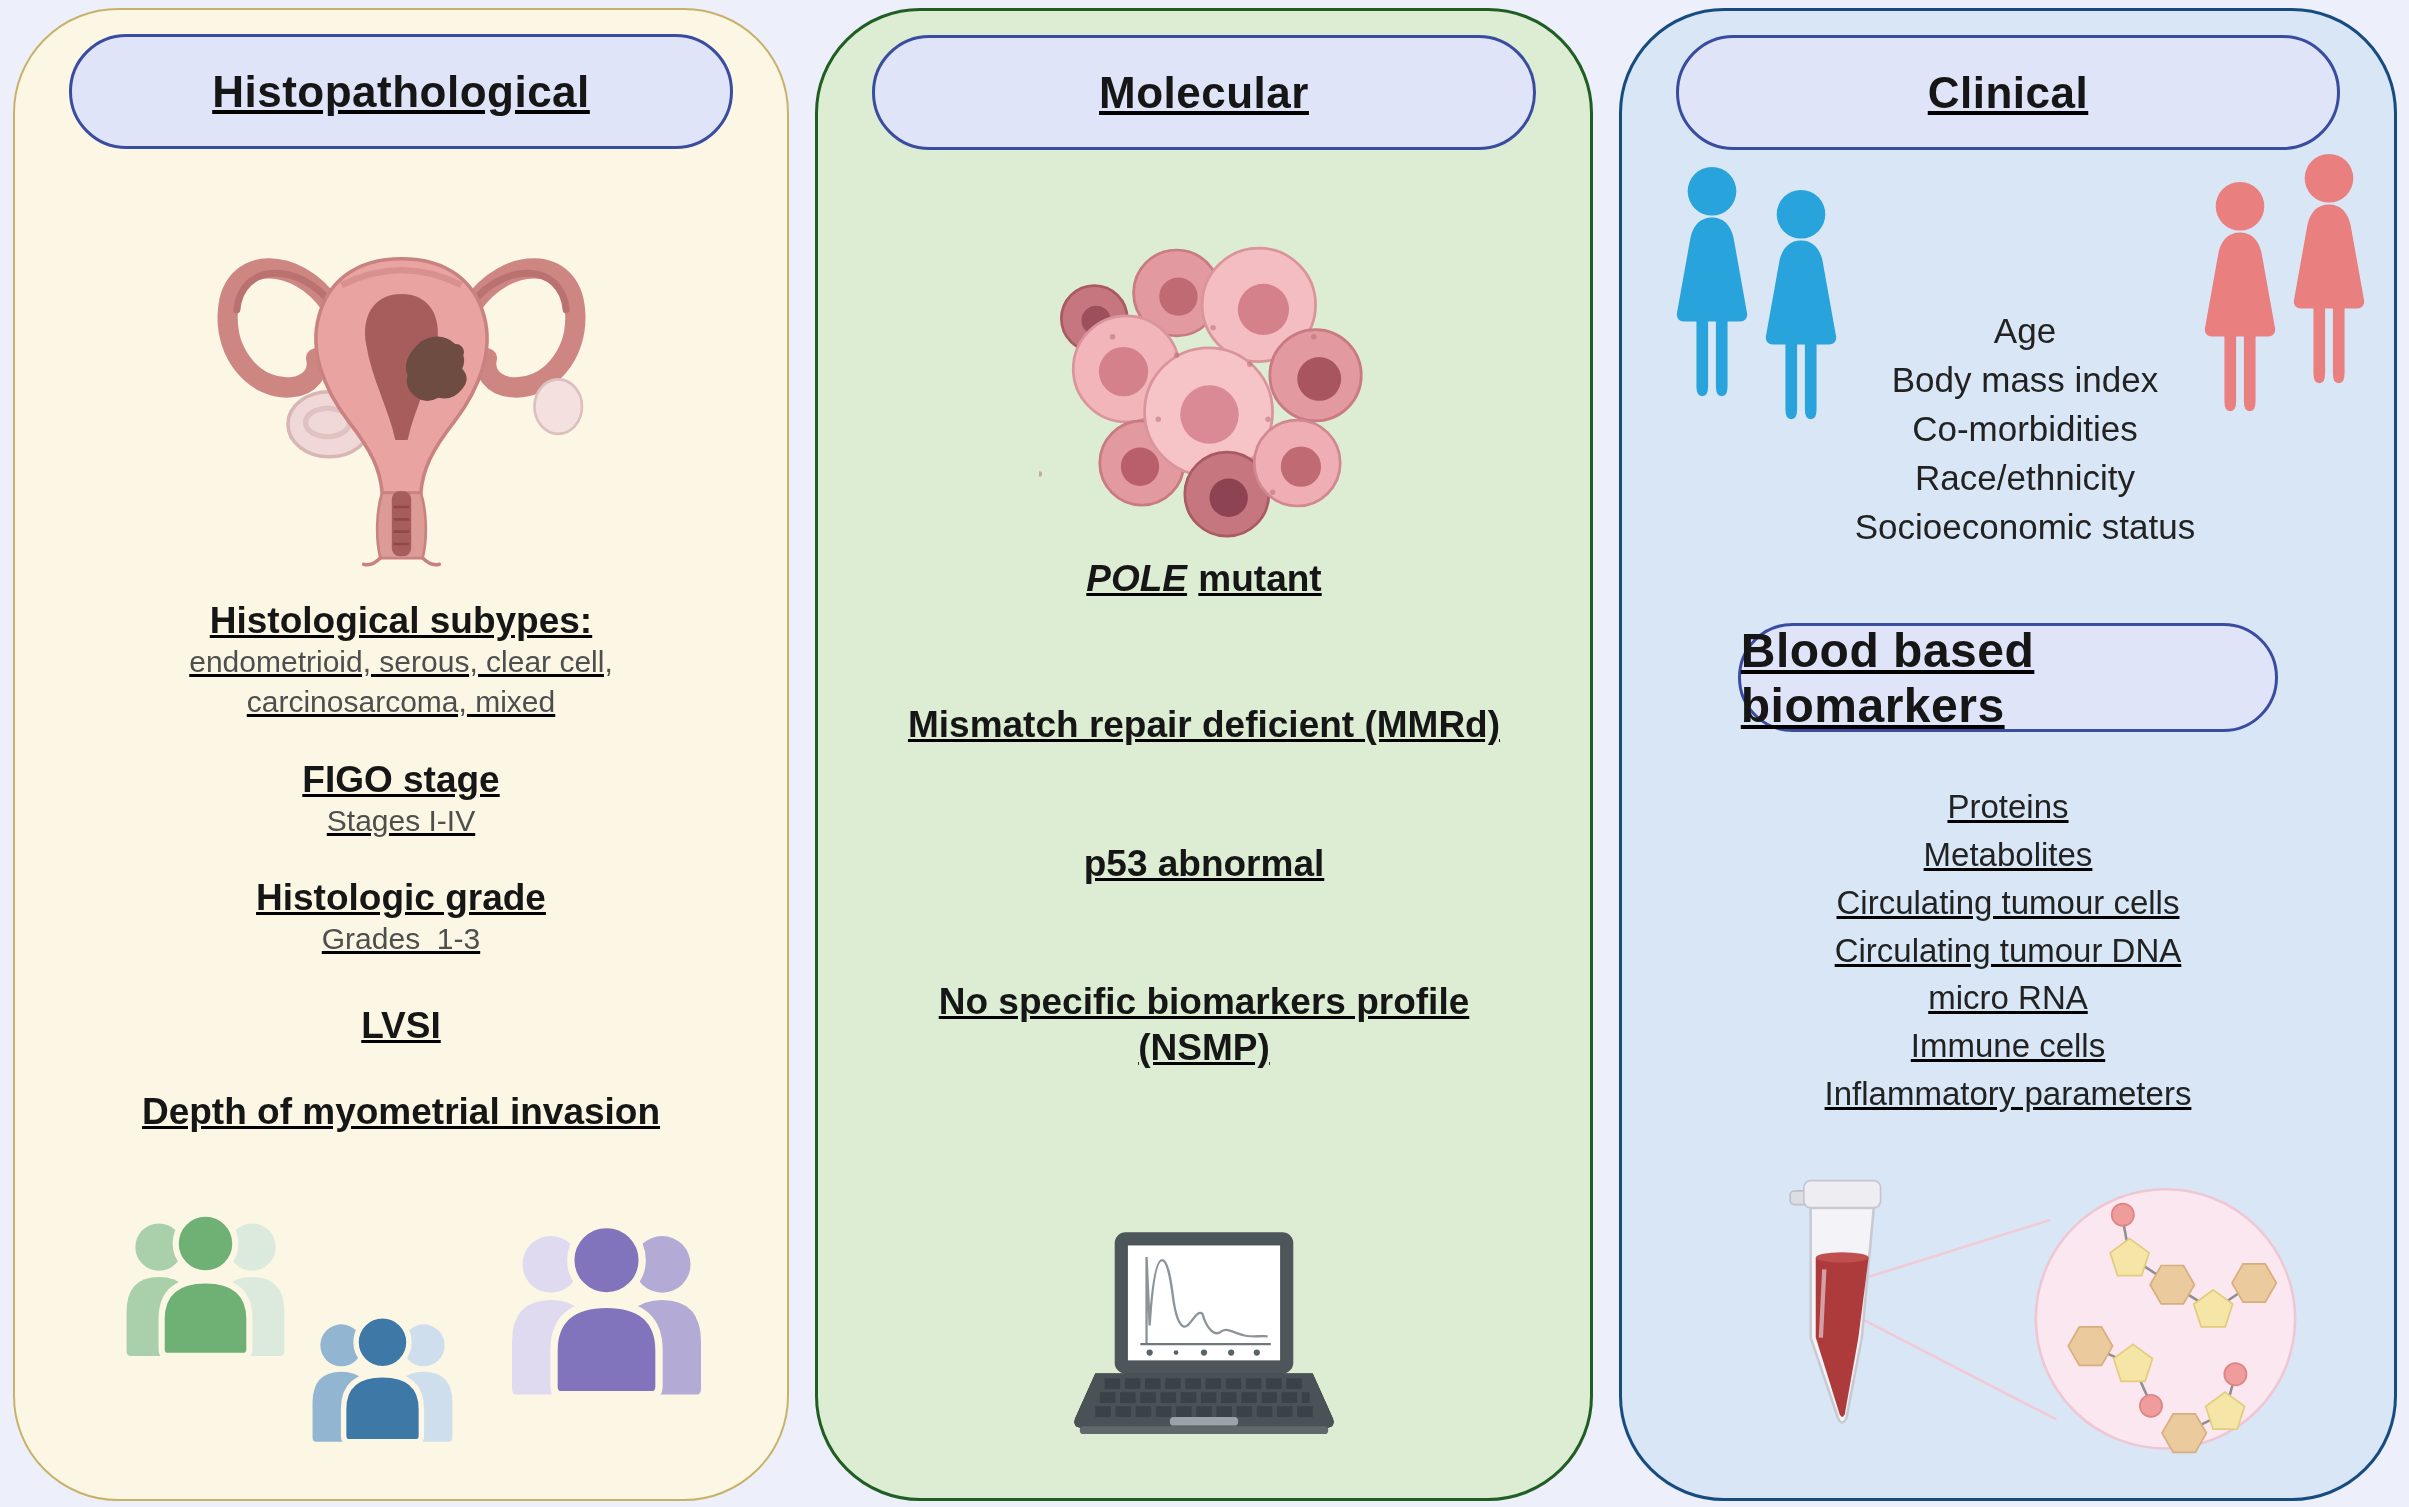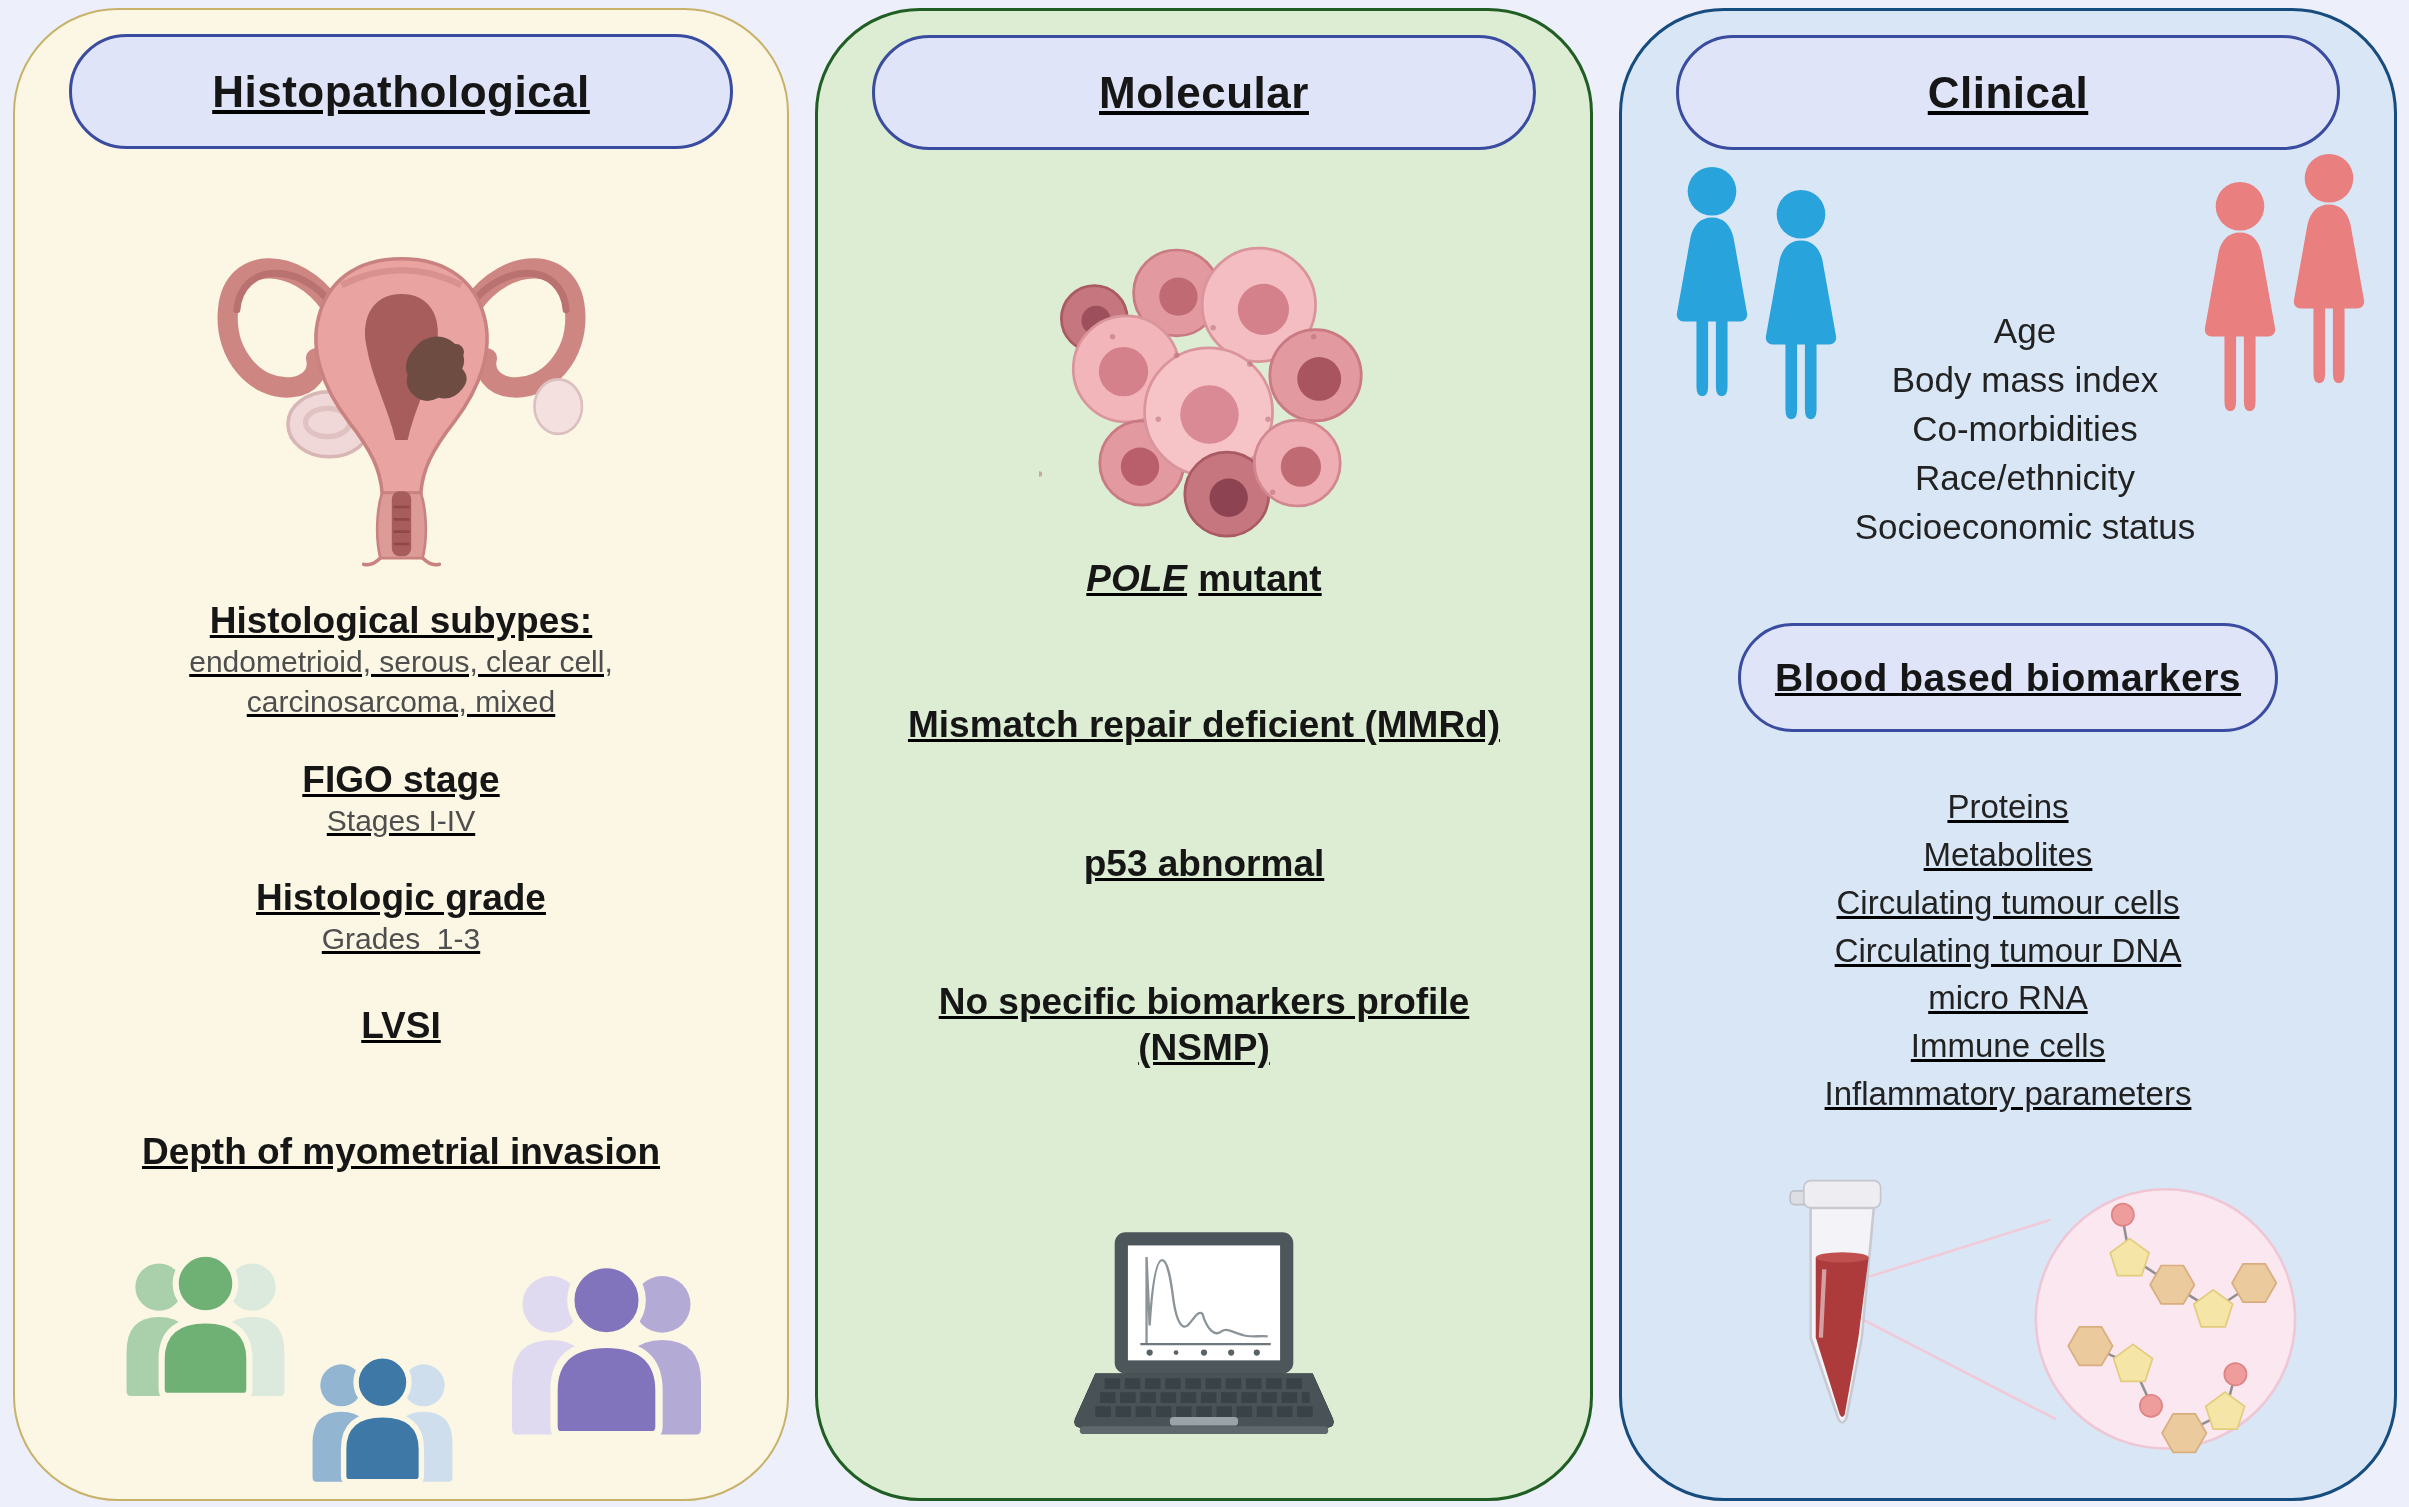--- a/index.html
+++ b/index.html
@@ -17,21 +17,21 @@
   .panel.histo{background:var(--histo-bg);border:2.8px solid var(--histo-border);}
   .panel.mol{background:var(--mol-bg);border:3.8px solid var(--mol-border);}
   .panel.clin{background:var(--clin-bg);border:3.8px solid var(--clin-border);}
   .pill{margin-top:24.5px;width:86%;height:115px;background:var(--pill-bg);border:3.8px solid var(--pill-border);
         border-radius:60px;display:flex;align-items:center;justify-content:center;flex:0 0 auto;}
   .pill-title{font-size:44px;font-weight:700;color:var(--heading-text);letter-spacing:0.5px;}
   
   .uterus-wrap{margin-top:11.3px;flex:0 0 auto;}
   .h-head{font-size:37px;font-weight:700;color:var(--heading-text);text-align:center;}
   .h-sub{font-size:30px;color:var(--sub-text);text-align:center;line-height:1.35;white-space:pre-wrap;}
-  .mt-a{margin-top:22.6px;} .mt-b{margin-top:36px;} .mt-c{margin-top:45px;} .mt-d{margin-top:84px;}
+  .mt-a{margin-top:22.6px;} .mt-b{margin-top:36px;} .mt-c{margin-top:45px;} .mt-d{margin-top:44px;}
   .groups{position:relative;width:100%;flex:1;min-height:0;}
   .group{position:absolute;}
   .group.g-green{left:94px;top:72px;width:193px;}
   .group.g-purple{left:476px;top:81px;width:231px;}
   .group.g-blue{left:282px;top:175px;width:171px;}
   .g-green .main{fill:var(--group-green);} .g-green .side{fill:#A9D0AB;} .g-green .far{fill:#DCEADD;}
   .g-blue .main{fill:var(--group-blue);}  .g-blue .side{fill:#92B5D2;}  .g-blue .far{fill:#CFDEED;}
   .g-purple .main{fill:var(--group-purple);} .g-purple .side{fill:#DFDAF0;} .g-purple .far{fill:#B4AAD6;}
   
   .cells-wrap{margin-top:68px;flex:0 0 auto;}
@@ -45,21 +45,21 @@
   .females{position:absolute;display:flex;}
   .f-blue-pair{left:38px;top:15px;}
   .f-blue-pair svg:nth-child(2){margin-left:-15px;margin-top:22.6px;}
   .f-pink-pair{right:13px;top:1.9px;}
   .f-pink-pair svg:nth-child(1){margin-top:28px;}
   .f-pink-pair svg:nth-child(2){margin-left:-15px;}
   .female{width:104px;height:243px;}
   .f-blue{fill:var(--female-blue);} .f-pink{fill:var(--female-pink);}
   .demo-list{position:absolute;left:17px;top:156px;width:100%;text-align:center;font-size:35px;color:#222;line-height:1.4;}
   .blood-pill{width:70%;height:109px;margin-top:66px;}
-  .blood-pill .pill-title{font-size:39px;}
+  .blood-pill .pill-title{font-size:48px;}
   .bio-list{margin-top:51px;text-align:center;font-size:33px;color:#222;line-height:1.45;}
   .blood-wrap{margin-top:auto;margin-bottom:38px;transform:translateX(21px);flex:0 0 auto;}
 </style>
 </head>
 <body>
 
 <svg width="0" height="0" style="position:absolute" aria-hidden="true">
   <symbol id="female-sym" viewBox="0 0 100 250">
     <circle cx="50" cy="27" r="25"></circle>
     <path d="M50,54 C38,54 31,62 28,74 L14,152 C13,157 16,161 21,161 L34,161 L34,228

